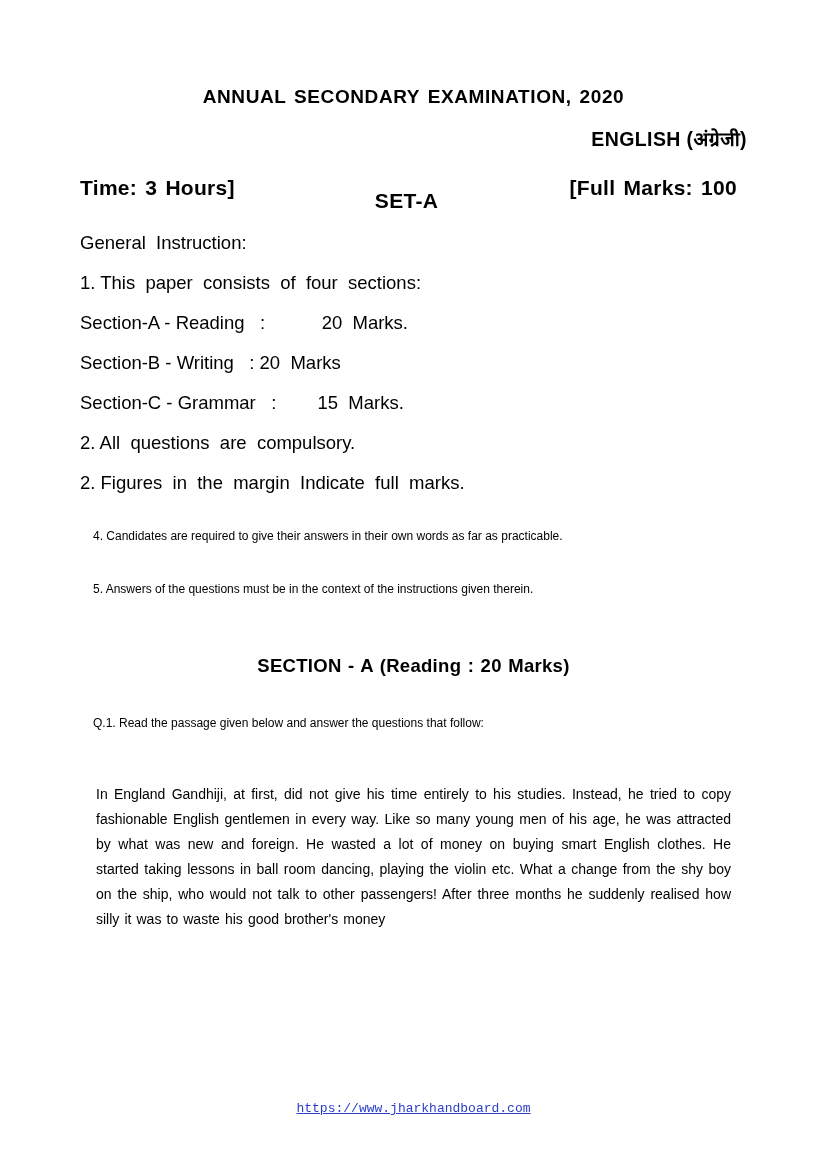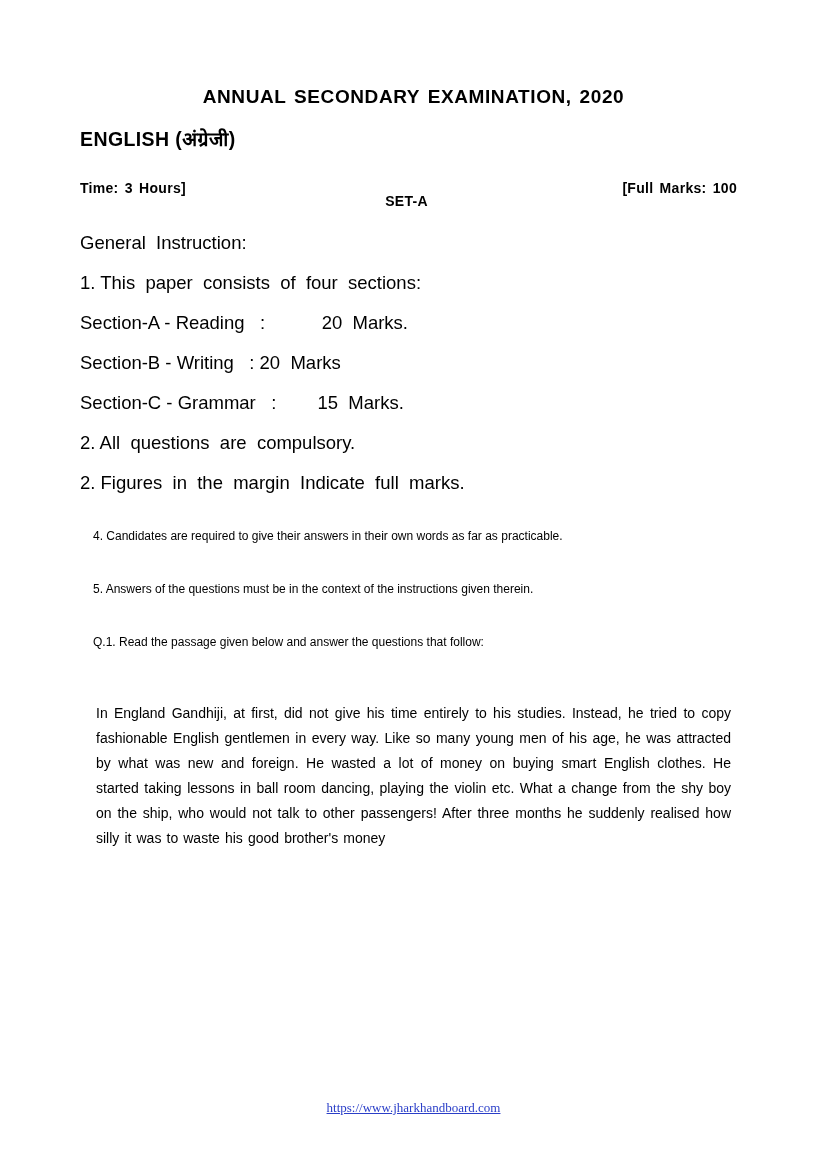--- a/index.html
+++ b/index.html
@@ -30,36 +30,36 @@
     font-weight: bold;
     font-size: 19px;
     letter-spacing: 0.6px;
     word-spacing: 2px;
     margin: 0;
     padding-top: 85px;
     line-height: 24px;
     white-space: nowrap;
   }
   .doc-subtitle {
-    text-align: left;
+    text-align: right;
     font-weight: bold;
     font-size: 19.5px;
     letter-spacing: 0.4px;
     margin: 0;
     padding-top: 18px;
     line-height: 24px;
   }
 
   
   .info-row {
     position: relative;
     height: 26px;
     margin-top: 24px;
     font-weight: bold;
-    font-size: 14px;
+    font-size: 21px;
     line-height: 26px;
     letter-spacing: 0.3px;
     word-spacing: 2px;
   }
   .info-left  { position: absolute; left: 0;  top: 0; white-space: nowrap; }
   .info-mid   { position: absolute; left: 0; right: 0; top: 13px; text-align: center;
                 margin-left: -14px; white-space: nowrap; }
   .info-right { position: absolute; right: 10px; top: 0; white-space: nowrap; }
 
   
@@ -104,21 +104,21 @@
   .spacer-sm { height: 10px; }
 
   
   .footer {
     position: absolute;
     left: 0; right: 0;
     top: 1098px;
     text-align: center;
   }
   .footer-link {
-    font-family: Liberation Serif, serif;
+    font-family: Liberation Mono, monospace;
     font-size: 13px;
     color: #2a3ec8;
     text-decoration: underline;
   }
 </style>
 </head>
 <body>
 
 <div class="page">
 
@@ -148,20 +148,21 @@
     <p class="line">2. All  questions  are  compulsory.</p>
 
     <p class="line">2. Figures  in  the  margin  Indicate  full  marks.</p>
 
     <p class="para jfull">4. Candidates are required to give their answers in their own words as far as practicable.</p>
 
     <p class="para jfull">5. Answers of the questions must be in the context of the instructions given therein.</p>
 
   </div>
 
+  <h3 class="section-heading">SECTION - A (Reading : 20 Marks)</h3>
 
   <p class="para jfull">Q.1. Read the passage given below and answer the questions that follow:</p>
 
   <div class="spacer-sm"></div>
 
   <p class="passage">In England Gandhiji, at first, did not give his time entirely to his studies. Instead, he tried to copy fashionable English gentlemen in every way. Like so many young men of his age, he was attracted by what was new and foreign. He wasted a lot of money on buying smart English clothes. He started taking lessons in ball room dancing, playing the violin etc. What a change from the shy boy on the ship, who would not talk to other passengers! After three months he suddenly realised how silly it was to waste his good brother's money</p>
 
   <div class="footer">
     <a class="footer-link">https://www.jharkhandboard.com</a>
   </div>

